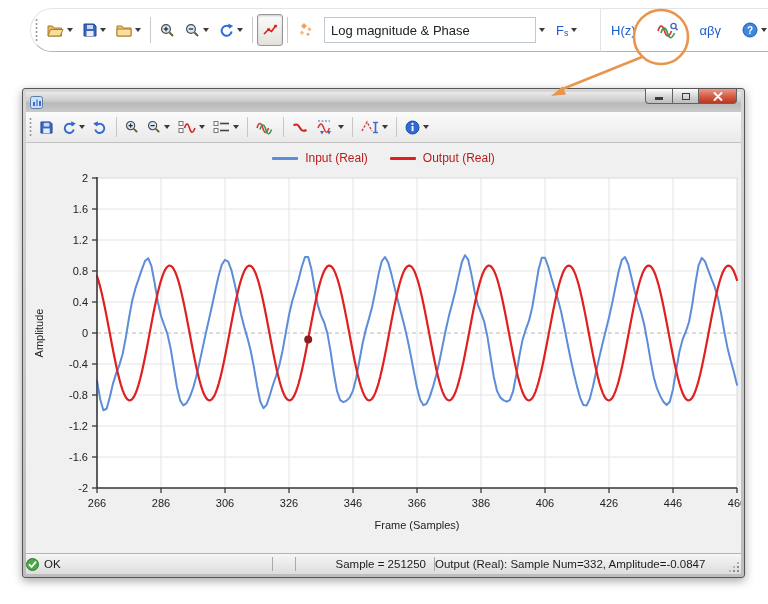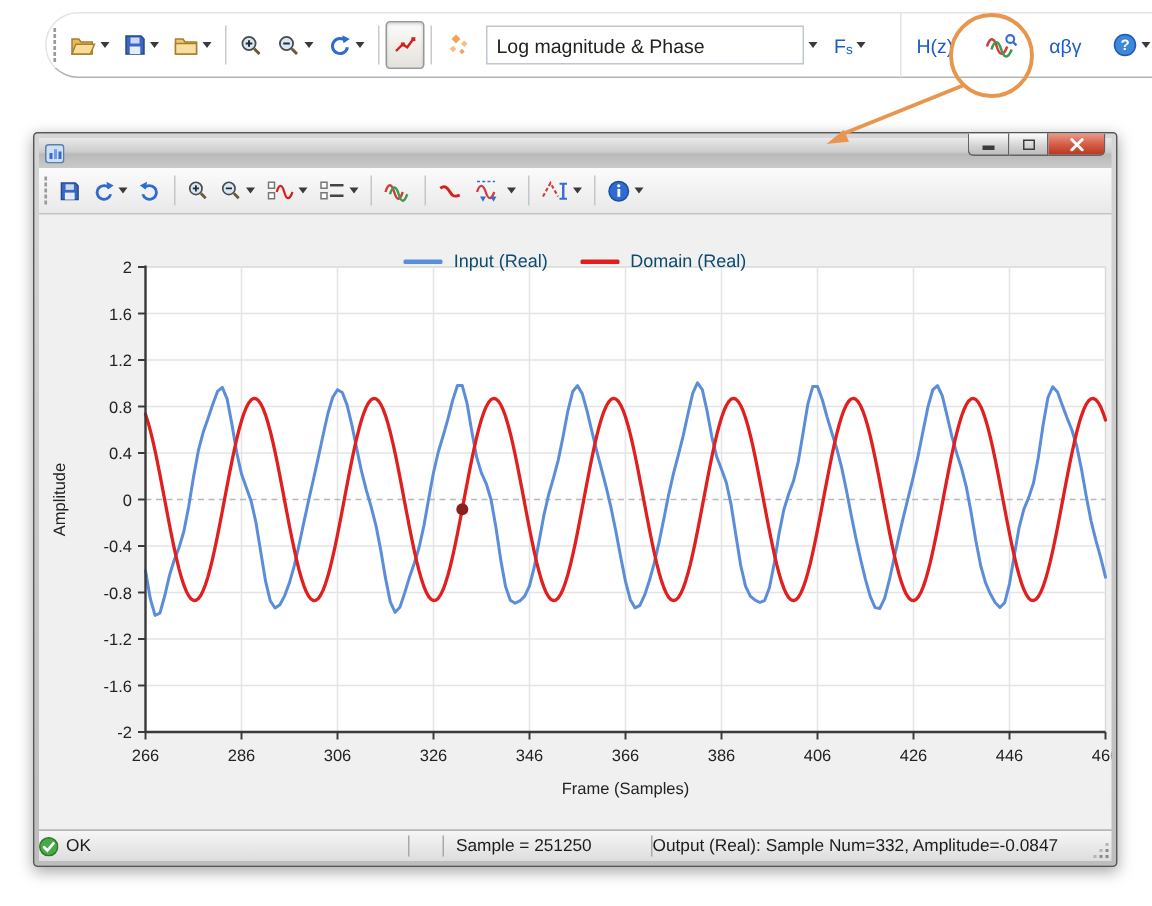--- a/index.html
+++ b/index.html
@@ -29,30 +29,30 @@
   .wc-close{width:38px;border-left:none;border-radius:0 0 4px 0;background:linear-gradient(#eb9a8a,#d45a43 55%,#b83822);}
   .glyph-min{width:8px;height:3px;background:#3c3c3c;margin-top:5px;}
   .glyph-max{width:8px;height:7px;border:1.5px solid #3c3c3c;box-sizing:border-box;}
   
   .win-toolbar{height:30px;background:linear-gradient(#fbfbfb,#e9e9e9);border-bottom:1px solid #c2c2c2;display:flex;align-items:center;padding:0 2px;}
   .wbtn{display:flex;align-items:center;justify-content:center;height:24px;padding:0 3px;border:1px solid transparent;border-radius:3px;}
   .wsep{width:1px;height:20px;background:#c6c6c6;margin:0 4px;}
   .wgrip{width:3px;height:20px;margin:0 4px 0 1px;background-image:radial-gradient(#9a9a9a 1px,transparent 1.1px);background-size:3px 4px;}
   
   .chart-panel{flex:1;position:relative;background:#f0f0f0;overflow:hidden;}
-  .legend{position:absolute;top:24px;left:0;width:100%;display:flex;justify-content:center;gap:22px;align-items:center;font-size:12px;color:#0c4a6e;}
+  .legend{position:absolute;top:8px;left:0;width:100%;display:flex;justify-content:center;gap:22px;align-items:center;font-size:12px;color:#b91c1c;}
   .leg-item{display:flex;align-items:center;gap:7px;}
   .leg-line{width:26px;height:3px;border-radius:1px;}
   #chart-svg{position:absolute;left:0;top:0;}
   
   .statusbar{height:20px;background:linear-gradient(#f6f6f6,#dddddd);border-top:1px solid #b5b5b5;display:flex;align-items:center;font-size:11.5px;color:#1c1c1c;position:relative;}
   .st-left{width:246px;display:flex;align-items:center;gap:5px;padding-left:0;box-sizing:border-box;}
   .st-sep{width:1px;height:14px;background:#a9a9a9;}
   .st-gap{width:22px;}
-  .st-sample{width:122px;padding:0 8px;white-space:nowrap;}
+  .st-sample{width:122px;padding:0 8px;white-space:nowrap;text-align:right;}
   .st-right{flex:1;text-align:left;white-space:nowrap;}
   .resize-grip{position:absolute;right:1px;bottom:1px;}
 </style>
 </head>
 <body>
 
 <div class="app-toolbar tb-left">
   <div class="grip"></div>
 
   <div class="tbtn">
@@ -380,21 +380,21 @@
         <text x="391" y="386" font-size="11" fill="#222" text-anchor="middle" font-family="Liberation Sans, sans-serif">Frame (Samples)</text>
         <text x="0" y="0" font-size="11" fill="#222" text-anchor="middle" font-family="Liberation Sans, sans-serif" transform="translate(17 190) rotate(-90)">Amplitude</text>
       </svg>
     <div class="legend">
       <span class="leg-item">
         <span class="leg-line" style="background-color: rgb(91, 141, 217);"></span>
         <span>Input (Real)</span>
       </span>
       <span class="leg-item">
         <span class="leg-line" style="background-color: rgb(224, 31, 31);"></span>
-        <span>Domain (Real)</span>
+        <span>Output (Real)</span>
       </span>
     </div>
   </div>
 
   <div class="statusbar">
     <div class="st-left">
       <svg width="13" height="13" viewBox="0 0 13 13">
         <circle cx="6.5" cy="6.5" r="6" fill="#4aa84a" stroke="#2c7c2c"></circle>
         <polyline points="3.4,6.8 5.6,9 9.6,4.2" fill="none" stroke="#fff" stroke-width="1.8" stroke-linecap="round"></polyline>
       </svg>

